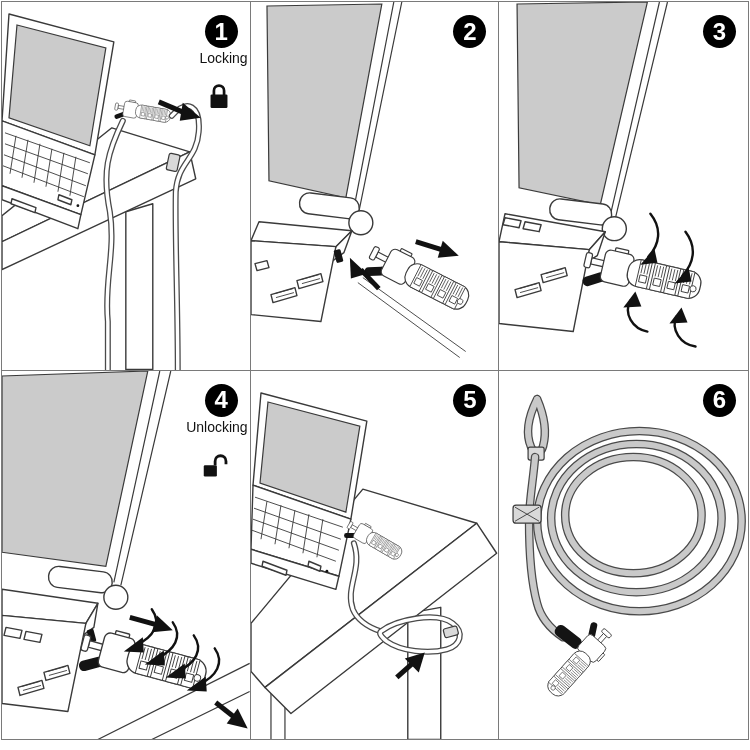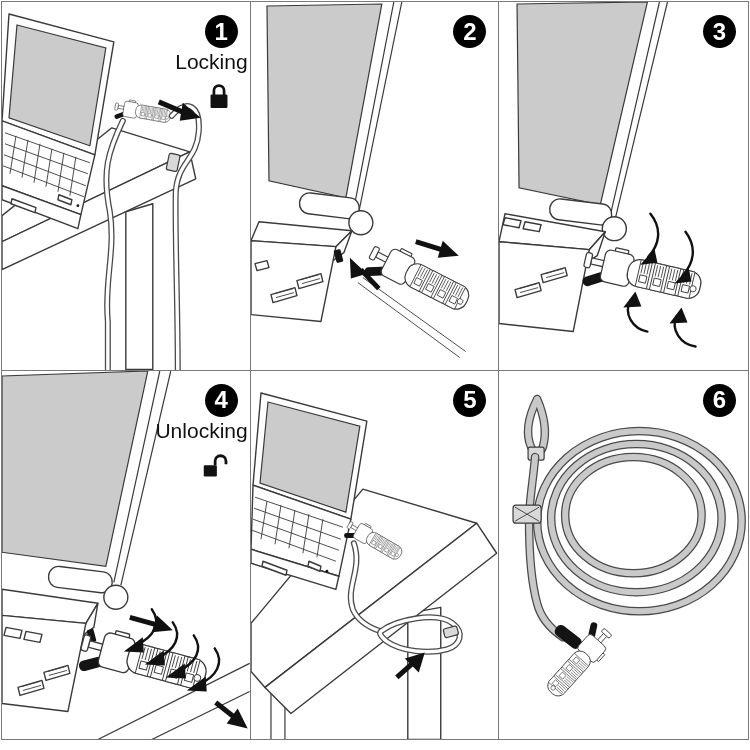--- a/index.html
+++ b/index.html
@@ -8,21 +8,21 @@
   .sheet{position:absolute;left:1px;top:1px;width:746px;height:737px;
          display:grid;grid-template-columns:repeat(3,1fr);grid-template-rows:repeat(2,1fr);
          border:1px solid #7a7a7a;}
   .cell{position:relative;background:#fff;}
   .cell.br{border-right:1px solid #7a7a7a;}
   .cell.bb{border-bottom:1px solid #7a7a7a;}
   .cell svg.art{position:absolute;inset:0;width:100%;height:100%;}
   .badge{position:absolute;top:13px;right:12px;width:33px;height:33px;border-radius:50%;
          background:#000;color:#fff;font-size:24px;font-weight:bold;
          display:flex;align-items:center;justify-content:center;line-height:1;}
-  .step-label{position:absolute;top:48px;right:2px;font-size:21px;color:#111;white-space:nowrap;}
+  .step-label{position:absolute;top:48px;right:2px;font-size:14px;color:#111;white-space:nowrap;}
   .lock-state{position:absolute;top:80px;right:20px;}
   
   .wf{fill:#fff;stroke:#3a3a3a;stroke-width:1.4;stroke-linejoin:round;}
   .gf{fill:#cbcbcb;stroke:#3a3a3a;stroke-width:1.2;}
   .ln{fill:none;stroke:#3a3a3a;stroke-width:1.2;}
   .thin{fill:none;stroke:#3a3a3a;stroke-width:.9;}
   .co{fill:none;stroke:#4a4a4a;stroke-width:6;stroke-linecap:round;}
   .ci{fill:none;stroke:#fff;stroke-width:3.4;stroke-linecap:round;}
   .co6{fill:none;stroke:#4a4a4a;stroke-width:8.5;stroke-linecap:round;}
   .ci6{fill:none;stroke:#c9c9c9;stroke-width:6;stroke-linecap:round;}

